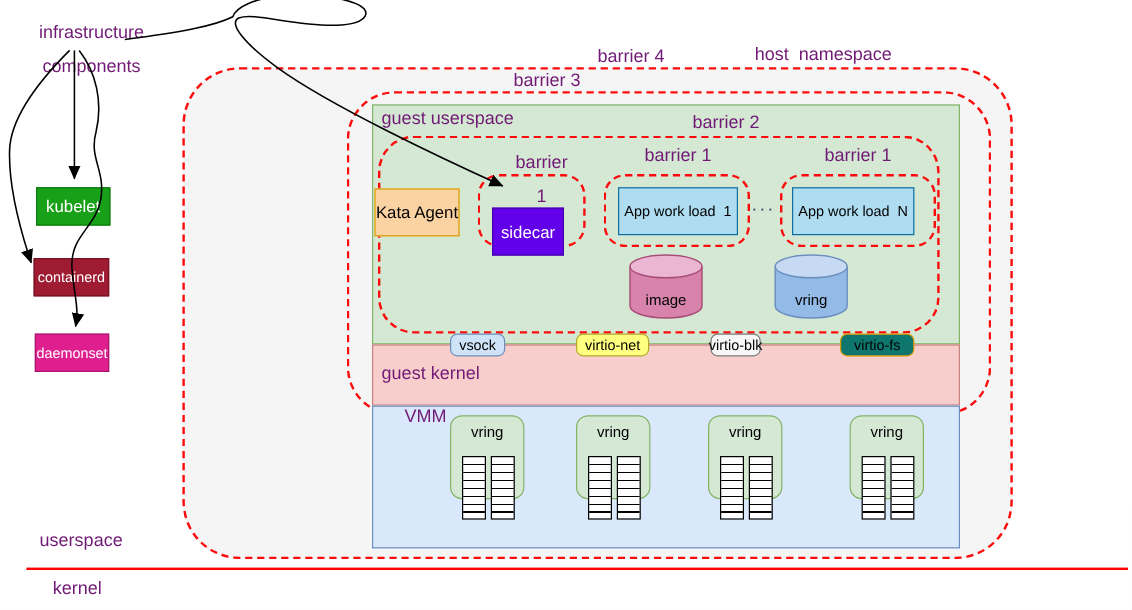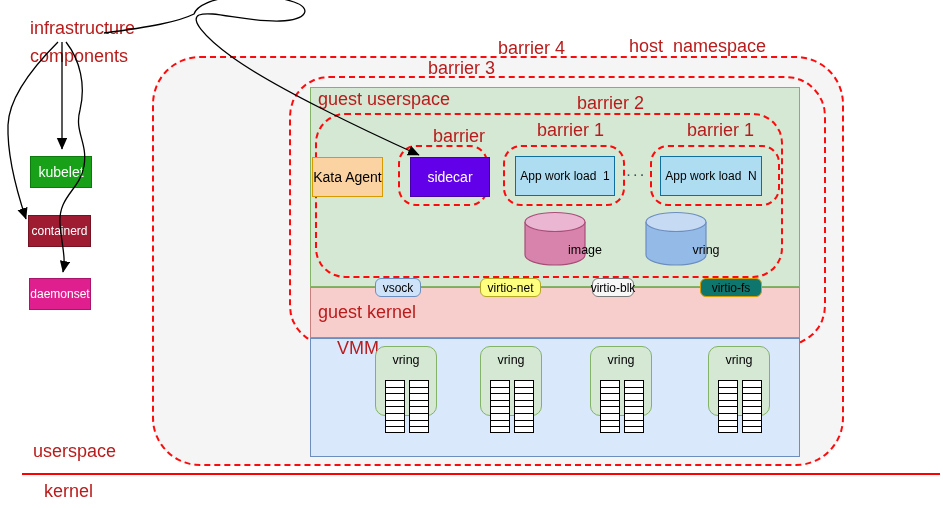--- a/index.html
+++ b/index.html
@@ -1,31 +1,31 @@
 <!DOCTYPE html>
 <html><head>
 <meta charset="utf-8">
 <style>
   html,body{margin:0;padding:0;background:#ffffff;}
   #canvas{position:relative;width:943px;height:508px;background:#ffffff;
           font-family:"Liberation Sans",sans-serif;overflow:hidden;}
-  .lbl{position:absolute;font-size:18px;color:#b91c1c;line-height:14px;white-space:pre;}
+  .lbl{position:absolute;font-size:15px;color:#701a75;line-height:14px;white-space:pre;}
   .ctr{text-align:center;}
   .box{position:absolute;display:flex;align-items:center;justify-content:center;
        font-size:14px;box-sizing:border-box;white-space:pre;color:#000;}
   .dashed{position:absolute;border:2.8px dashed #fb0b0b;box-sizing:border-box;background:transparent;}
   .region{position:absolute;box-sizing:border-box;}
   .chip{border-radius:6px;font-size:12px;height:19px;}
   .white-text{color:#fff;}
   .vring{position:absolute;width:62px;height:70px;background:#d5e8d4;border:1px solid #82b366;
          border-radius:10px;box-sizing:border-box;}
   .vring-label{display:block;text-align:center;margin-top:6px;font-size:12.5px;}
   .stack{position:absolute;width:20px;height:53px;border:1px solid #000;box-sizing:border-box;
          background:repeating-linear-gradient(to bottom,#fff 0 5.6px,#000 5.6px 6.6px);}
-  .cyl-label{position:absolute;width:62px;text-align:center;font-size:12.5px;padding-left:30px;}
+  .cyl-label{position:absolute;width:62px;text-align:center;font-size:12.5px;}
   svg.overlay{position:absolute;left:0;top:0;width:943px;height:508px;pointer-events:none;}
 </style>
 </head>
 <body>
 
 <div id="canvas">
 
   <div class="dashed" style="left:152px;top:56px;width:692px;height:410px;border-radius:48px;background:#f5f5f5;"></div>
 
   <div class="dashed" style="left:289px;top:76px;width:537px;height:270px;border-radius:40px;"></div>
@@ -59,21 +59,21 @@
   <div class="lbl" style="left:337px;top:341px;">VMM</div>
   <div class="lbl" style="left:33px;top:444px;">userspace</div>
   <div class="lbl" style="left:44px;top:484px;">kernel</div>
 
   <div class="box white-text" style="left:30px;top:156px;width:62px;height:32px;background:#18a018;border:1px solid #0c7a0c;">kubelet</div>
   <div class="box white-text" style="left:28px;top:215px;width:63px;height:32px;background:#9e1b32;border:1px solid #731222;font-size:12px;">containerd</div>
   <div class="box white-text" style="left:29px;top:278px;width:62px;height:32px;background:#df1f8d;border:1px solid #a8156a;font-size:12px;">daemonset</div>
 
 
   <div class="box" style="left:312px;top:157px;width:71px;height:40px;background:#fbd3a2;border:1px solid #d79b00;">Kata Agent</div>
-  <div class="box white-text" style="left:410px;top:157px;width:80px;height:40px;background:#6200ea;border:1px solid #4500a8;">sidecar</div>
+  <div class="box white-text" style="left:410px;top:173px;width:60px;height:40px;background:#6200ea;border:1px solid #4500a8;">sidecar</div>
   <div class="box" style="left:515px;top:156px;width:100px;height:40px;background:#aedcf0;border:1px solid #0e6e9e;font-size:12px;">App work load  1</div>
   <div class="lbl" style="left:627px;top:168px;color:#3b4f6b;font-weight:bold;font-size:11px;">· · ·</div>
   <div class="box" style="left:660px;top:156px;width:102px;height:40px;background:#aedcf0;border:1px solid #0e6e9e;font-size:12px;">App work load  N</div>
 
   <svg style="position:absolute;left:524px;top:211px;" width="62" height="58" viewBox="0 0 62 58">
     <path d="M1 11 L1 44 A30 10 0 0 0 61 44 L61 11" fill="#d783ab" stroke="#a84d78" stroke-width="1.2"></path>
     <ellipse cx="31" cy="11" rx="30" ry="9.5" fill="#eab6d2" stroke="#a84d78" stroke-width="1.2"></ellipse>
   </svg>
   <div class="cyl-label" style="left:524px;top:243px;">image</div>
 

